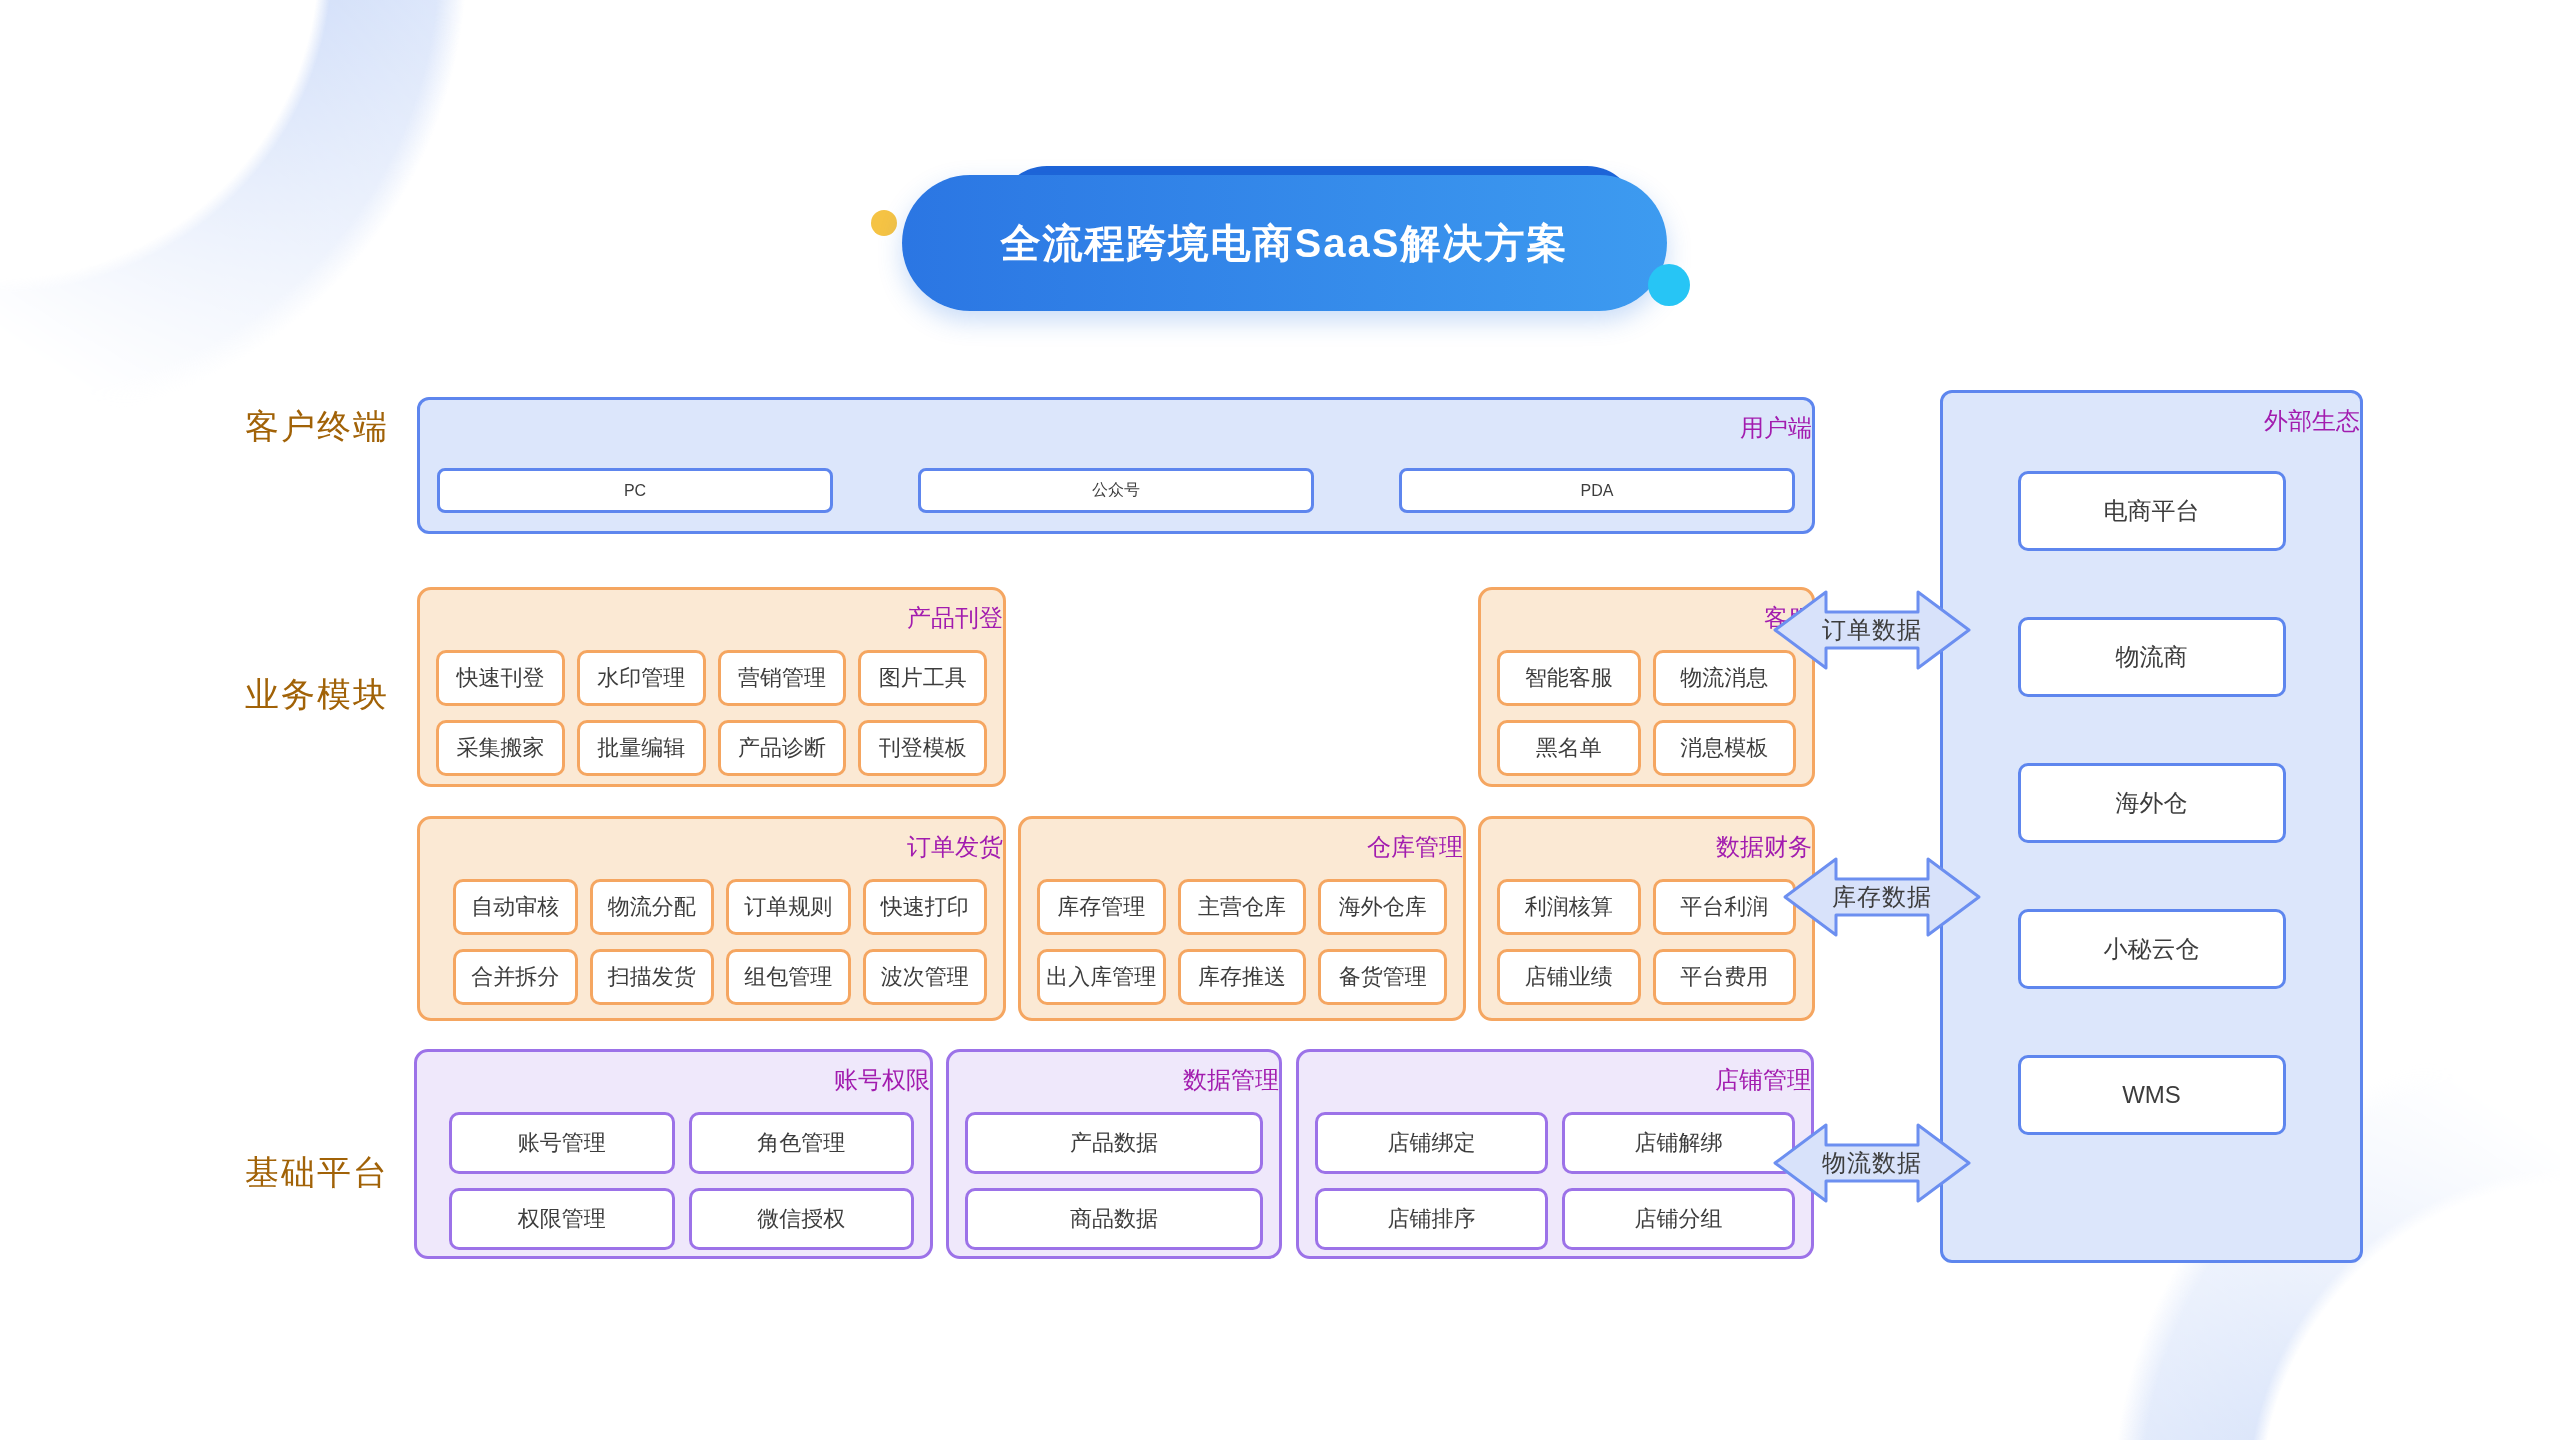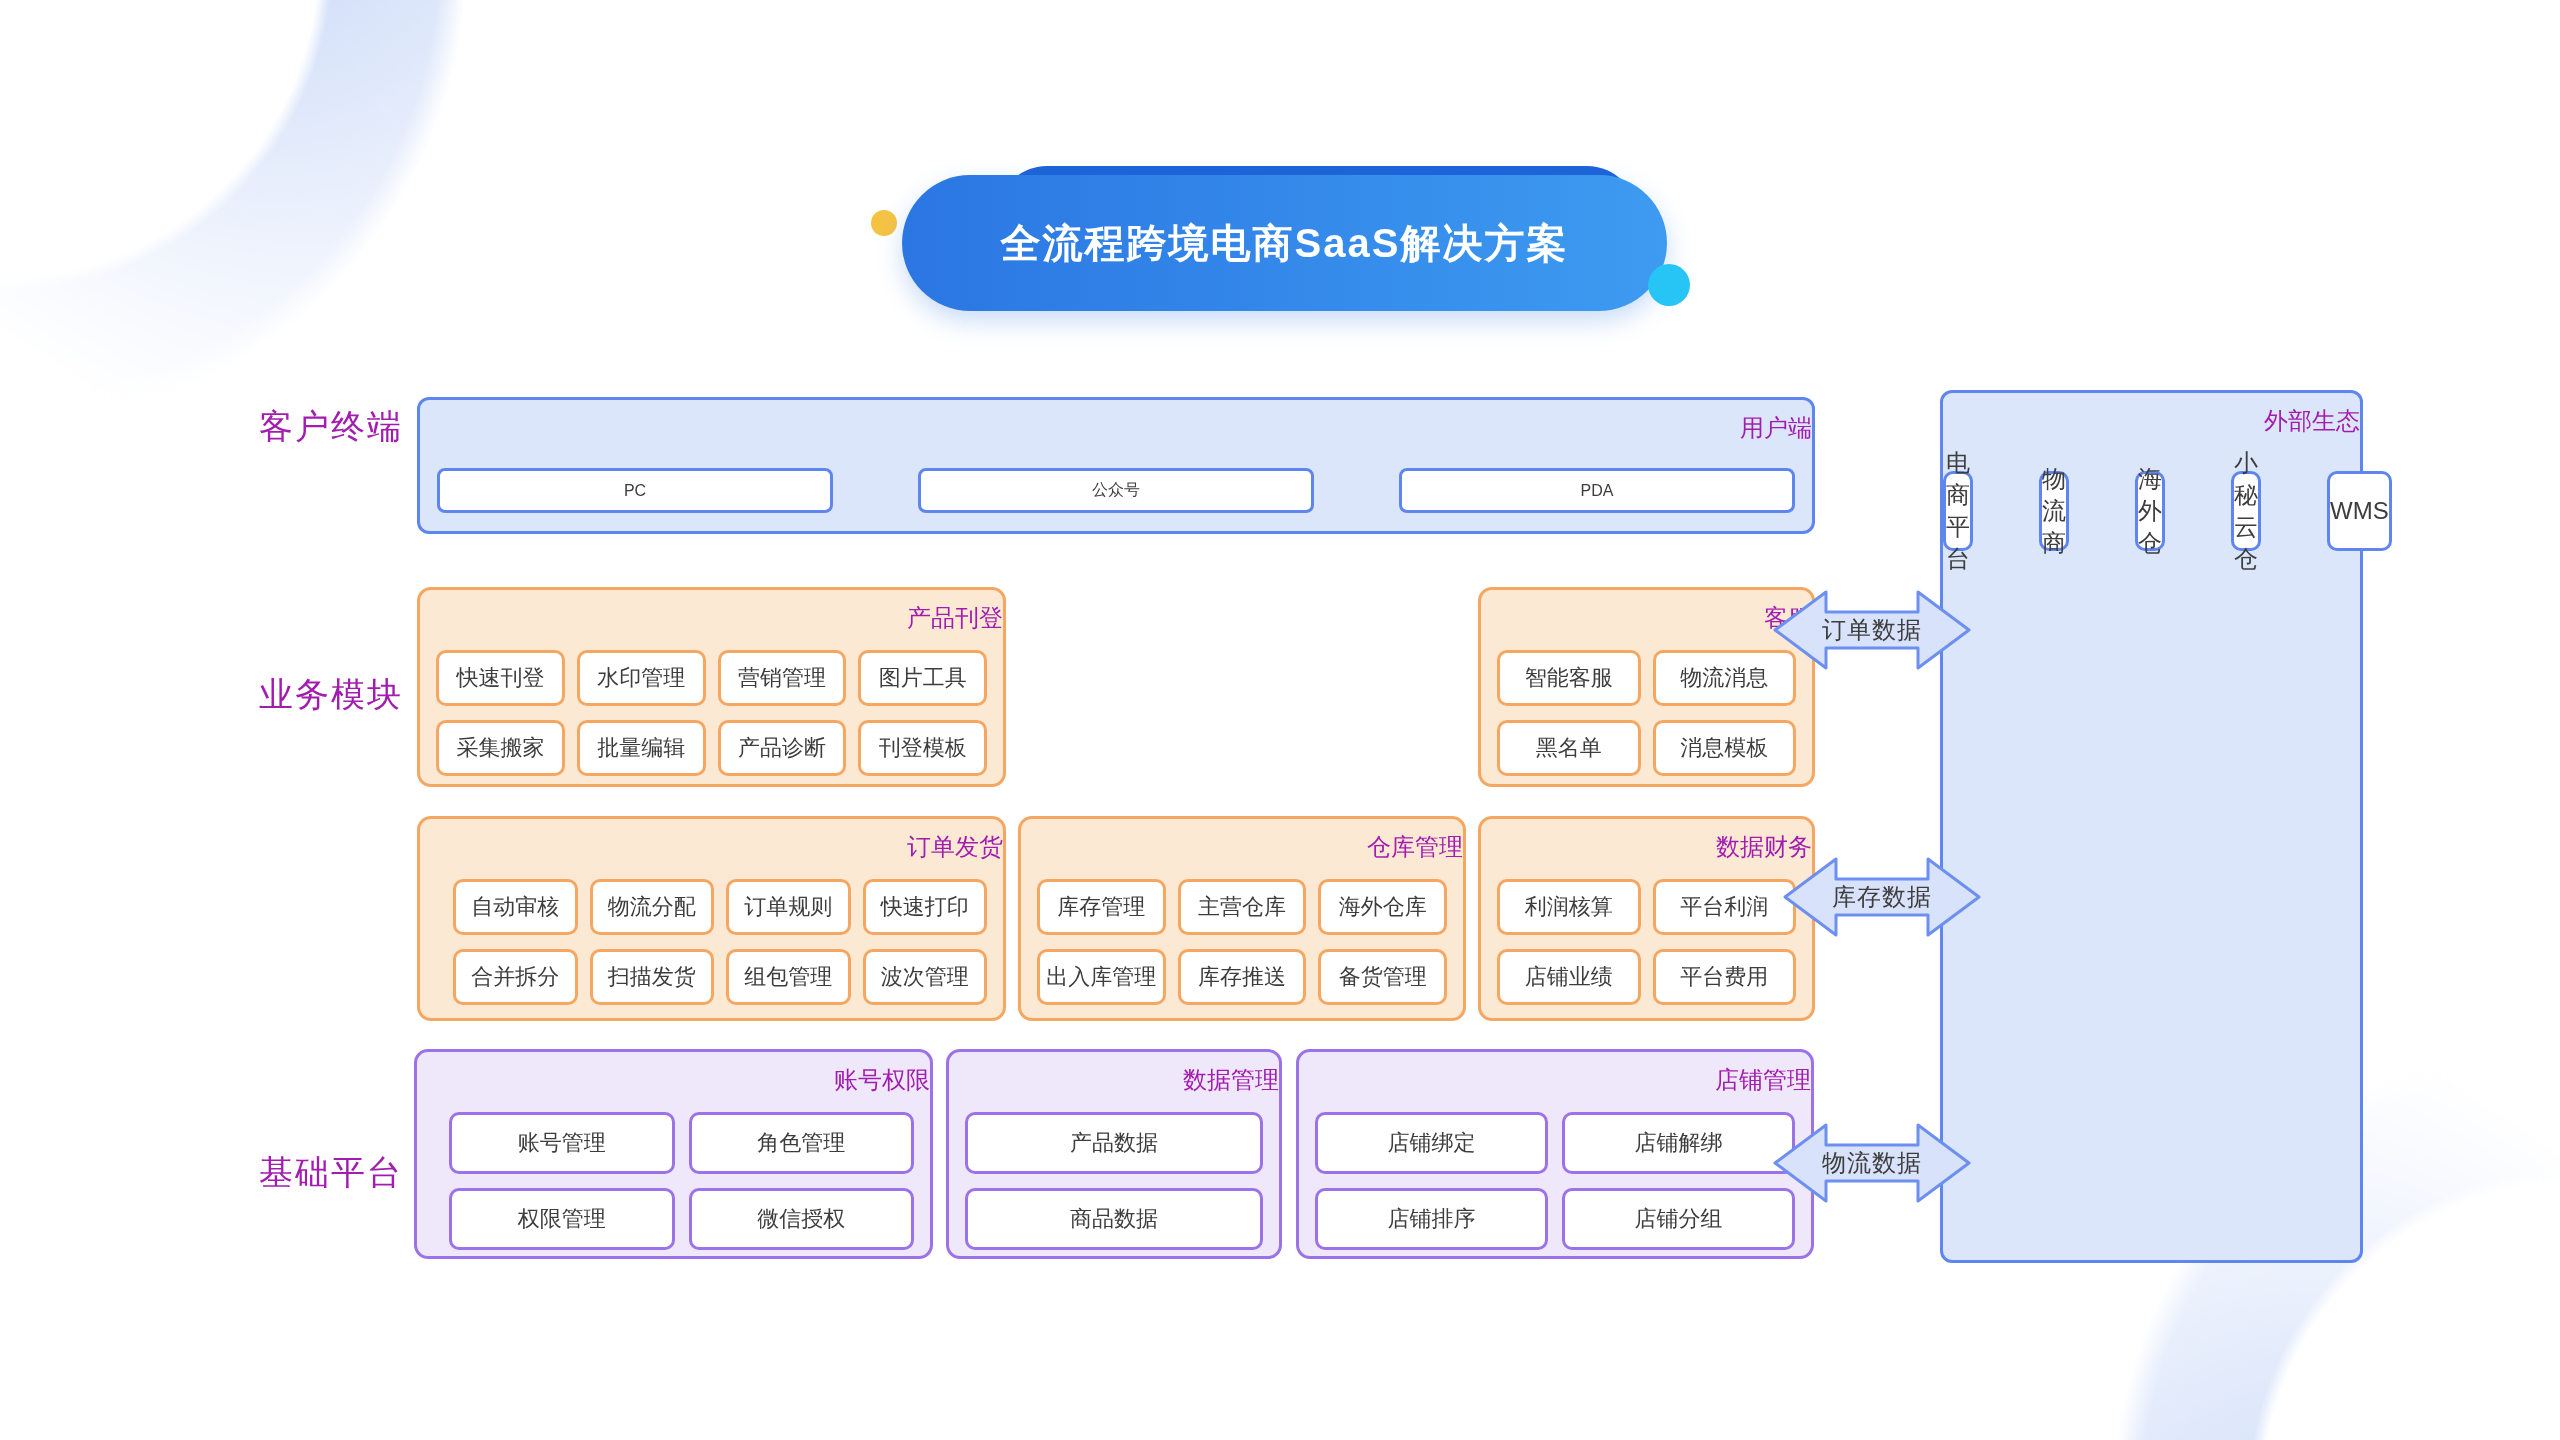--- a/index.html
+++ b/index.html
@@ -27,21 +27,21 @@
   .title-pill{position:absolute;left:902px;top:175px;width:765px;height:136px;border-radius:68px;
     background:linear-gradient(90deg,var(--title_grad_1,#2b76e3),var(--title_grad_2,#3d9bf0));
     display:flex;align-items:center;justify-content:center;z-index:2;
     box-shadow:0 10px 24px rgba(43,118,227,.25);}
   .title-pill span{color:#fff;font-size:40px;font-weight:bold;letter-spacing:2px;text-align:right;}
   .dot{position:absolute;border-radius:50%;}
   .dot-yellow{left:871px;top:210px;width:26px;height:26px;background:var(--dot_yellow,#f5c344);z-index:1;}
   .dot-cyan{left:1648px;top:264px;width:42px;height:42px;background:var(--dot_cyan,#27c5f5);z-index:3;}
 
   
-  .side-label{position:absolute;left:259px;font-size:34px;color:#a21caf;letter-spacing:2px;z-index:2;white-space:nowrap;}
+  .side-label{position:absolute;left:245px;font-size:34px;color:#a16207;letter-spacing:2px;z-index:2;white-space:nowrap;}
 
   
   .band,.group{position:absolute;box-sizing:border-box;z-index:2;}
   .blue-band{background:var(--blue_fill,#dce6fb);border:3px solid var(--blue_border,#5e86ee);border-radius:12px;}
   .orange{background:var(--orange_fill,#fbe9d4);border:3px solid var(--orange_border,#f5a661);border-radius:14px;}
   .purple{background:var(--purple_fill,#efe8fb);border:3px solid var(--purple_border,#9c72e8);border-radius:14px;}
   .g-title{text-align:right;padding-top:12px;font-size:24px;color:#a21caf;}
 
   .chips{display:flex;flex-wrap:wrap;gap:14px 12px;padding:0 16px;margin-top:16px;box-sizing:border-box;}
   .chip{height:56px;background:#fff;border-radius:10px;box-sizing:border-box;
@@ -54,21 +54,21 @@
   .cols2w{gap:14px;}
   .cols2w .chip{width:calc((100% - 14px)/2);}
   .cols1 .chip{width:100%;}
 
   
   .client-boxes{display:flex;justify-content:space-between;padding:0 17px;margin-top:18px;}
   .client-box{width:396px;height:45px;background:#fff;border:3px solid var(--blue_border,#5e86ee);border-radius:8px;
     box-sizing:border-box;display:flex;align-items:center;justify-content:center;font-size:16px;margin-top:6px;}
 
   
-  .ext-boxes{display:flex;flex-direction:row;align-items:center;gap:66px;margin-top:34px;}
+  .ext-boxes{display:flex;flex-direction:column;align-items:center;gap:66px;margin-top:34px;}
   .ext-box{width:268px;height:80px;background:#fff;border:3px solid var(--blue_border,#5e86ee);border-radius:10px;
     box-sizing:border-box;display:flex;align-items:center;justify-content:center;font-size:24px;}
 
   
   .arrow{position:absolute;width:200px;height:92px;z-index:4;}
   .arrow svg{position:absolute;inset:0;}
   .arrow .arrow-label{position:absolute;inset:0;display:flex;align-items:center;justify-content:center;
     font-size:24px;color:#3d3d3d;letter-spacing:1px;}
 </style>
 </head>

